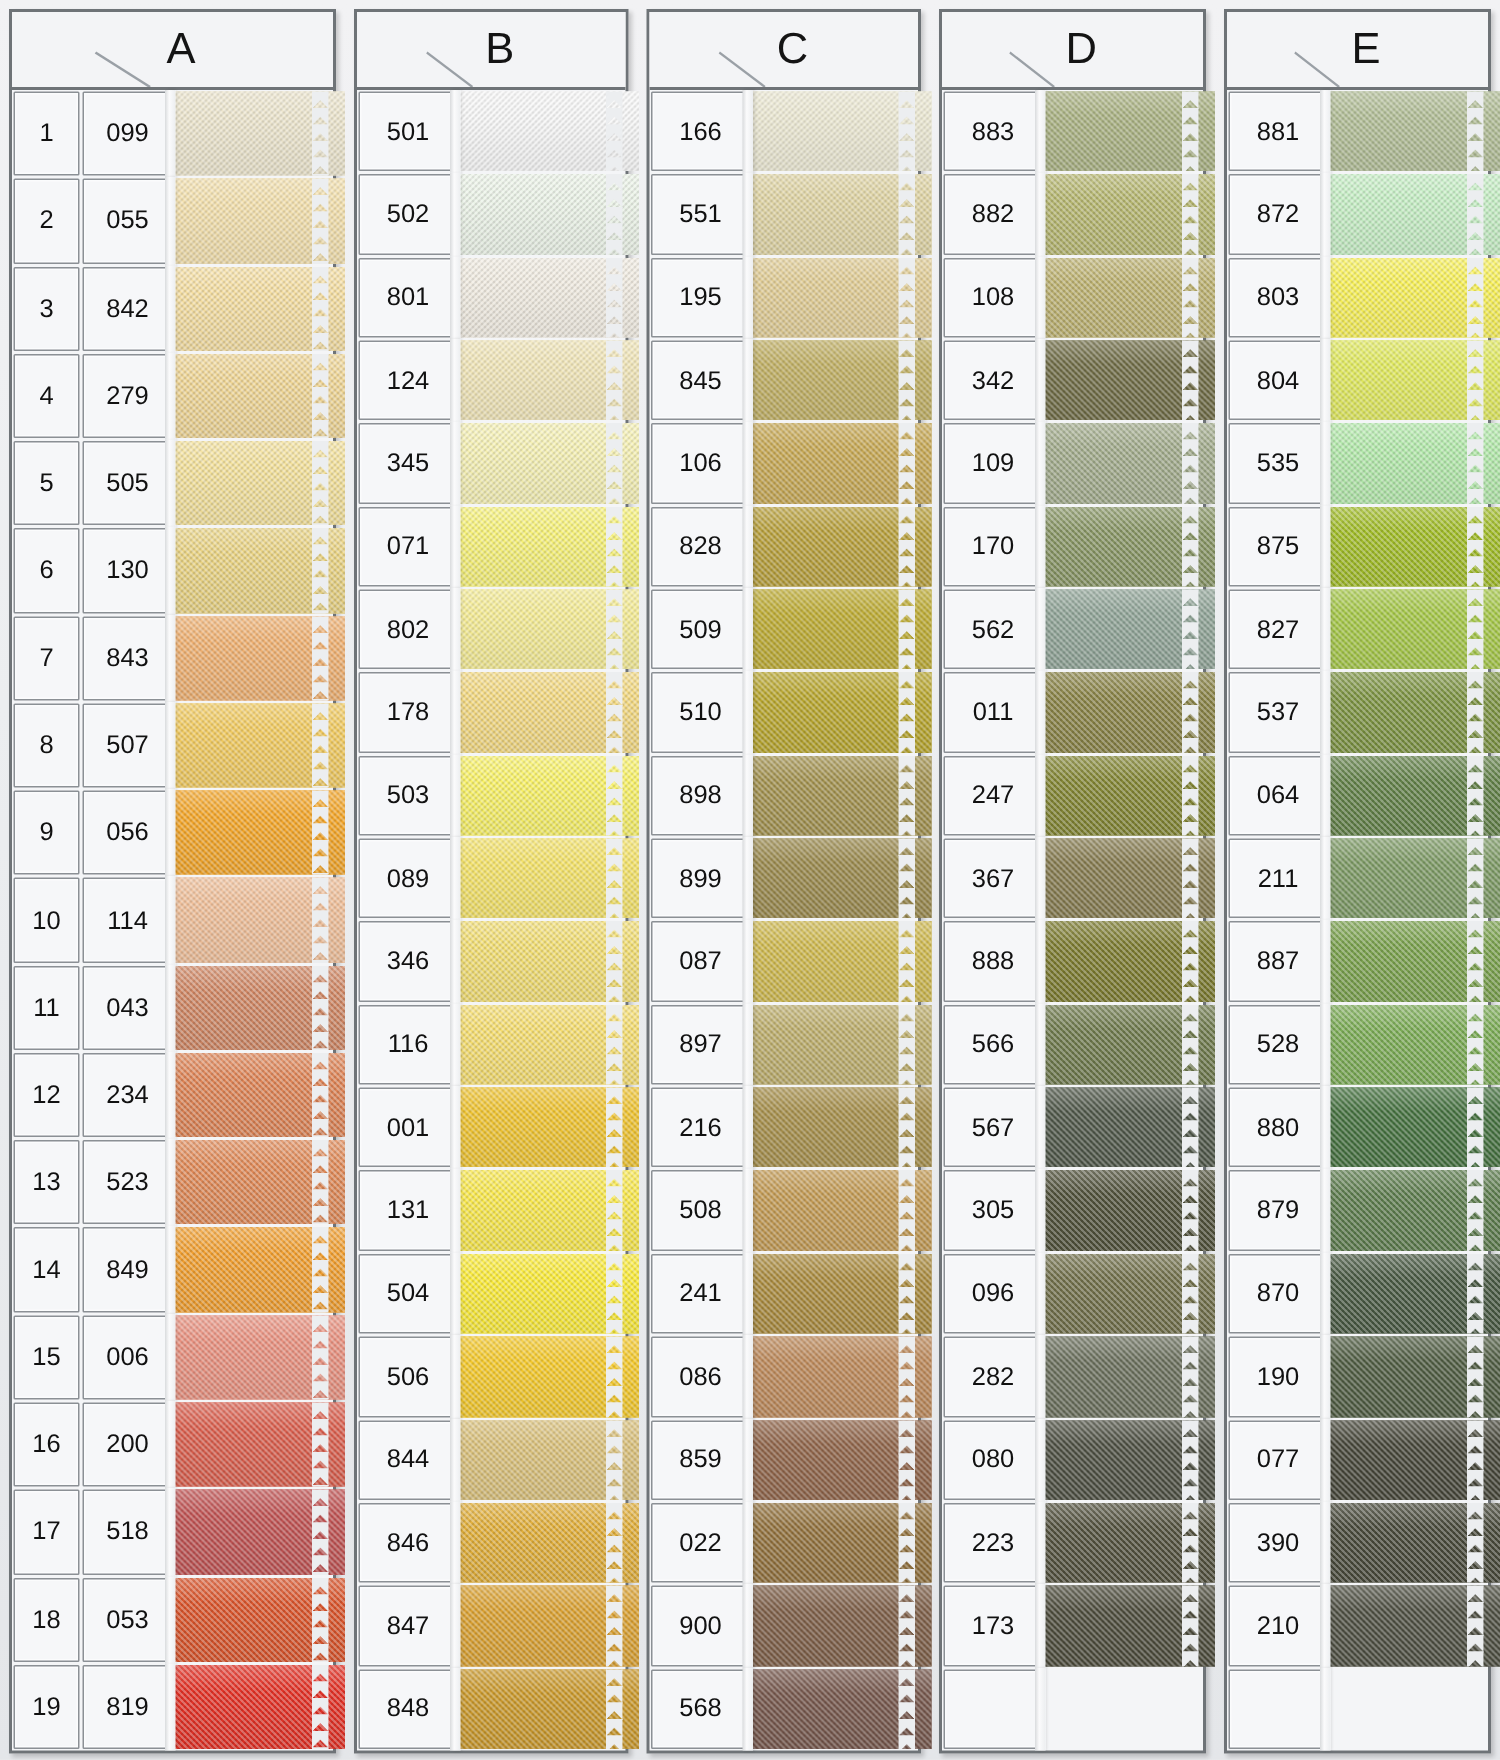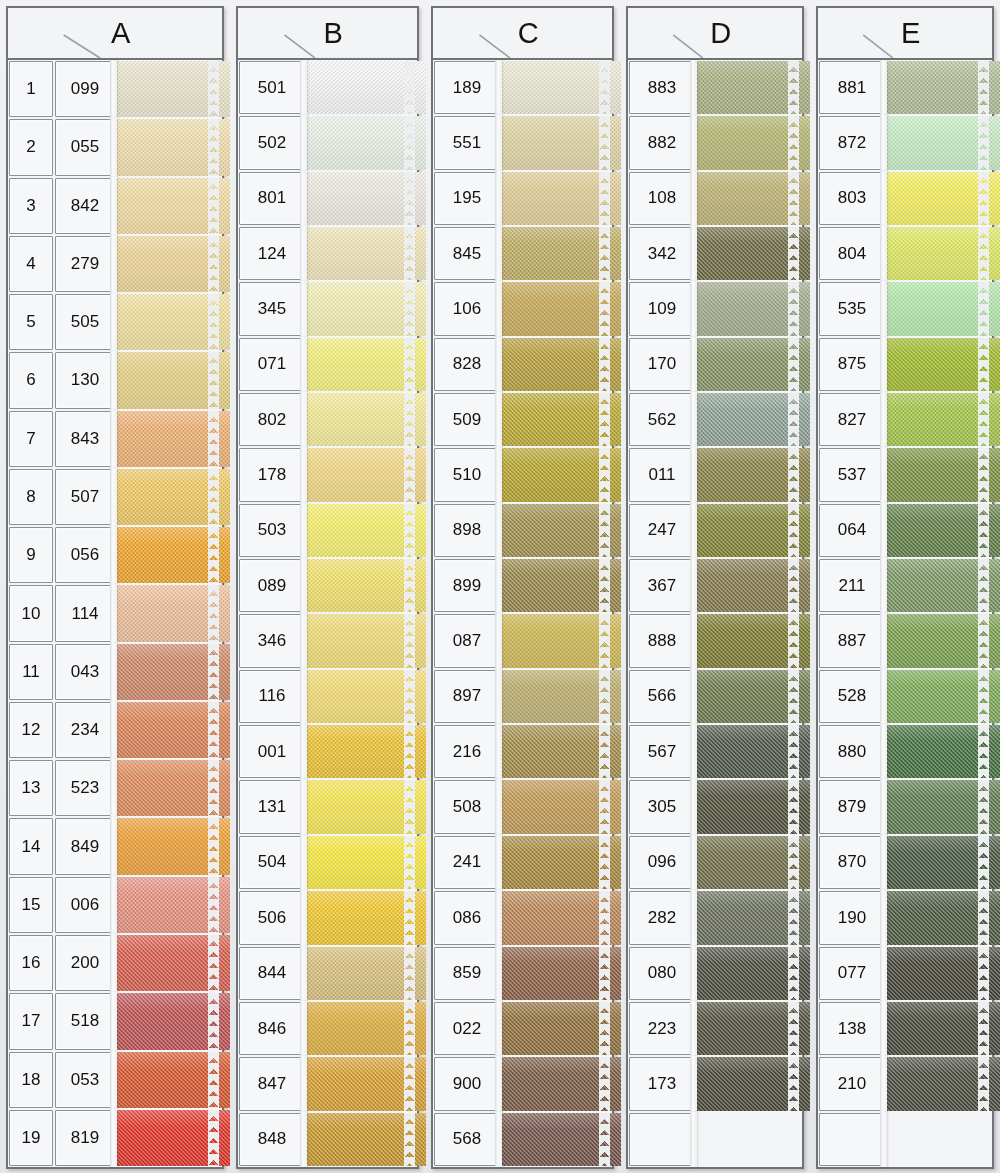--- a/index.html
+++ b/index.html
@@ -531,21 +531,21 @@
     <div class="col wide" style="width: 195px;">
       <div class="col-inner">
         <div class="col-head">
           <div class="letter">C</div>
           <svg class="needle" viewBox="0 0 200 50" preserveAspectRatio="none">
             <line x1="52" y1="27" x2="86" y2="50" stroke="#9aa0a6" stroke-width="1.6"></line>
           </svg>
         </div>
         <div class="rows">
           <div class="row">
-            <div class="cell-code">189</div>
+            <div class="cell-code">166</div>
             <div class="swatch-cell">
               <div class="swatch" style="background-image: linear-gradient(45deg, rgba(255, 255, 255, 0.3) 25%, transparent 25%, transparent 50%, rgba(255, 255, 255, 0.3) 50%, rgba(255, 255, 255, 0.3) 75%, transparent 75%), linear-gradient(-45deg, rgba(0, 0, 0, 0.1) 25%, transparent 25%, transparent 50%, rgba(0, 0, 0, 0.1) 50%, rgba(0, 0, 0, 0.1) 75%, transparent 75%), linear-gradient(rgb(236, 233, 211), rgb(236, 233, 211)); background-color: rgb(236, 233, 211);">
                 <div class="sheen"></div>
               </div>
               <div class="binding"></div>
             </div>
           </div>
           <div class="row">
             <div class="cell-code">551</div>
             <div class="swatch-cell">
@@ -1066,21 +1066,21 @@
           <div class="row">
             <div class="cell-code">077</div>
             <div class="swatch-cell">
               <div class="swatch" style="background-image: linear-gradient(45deg, rgba(255, 255, 255, 0.3) 25%, transparent 25%, transparent 50%, rgba(255, 255, 255, 0.3) 50%, rgba(255, 255, 255, 0.3) 75%, transparent 75%), linear-gradient(-45deg, rgba(0, 0, 0, 0.1) 25%, transparent 25%, transparent 50%, rgba(0, 0, 0, 0.1) 50%, rgba(0, 0, 0, 0.1) 75%, transparent 75%), linear-gradient(rgb(70, 70, 57), rgb(70, 70, 57)); background-color: rgb(70, 70, 57);">
                 <div class="sheen"></div>
               </div>
               <div class="binding"></div>
             </div>
           </div>
           <div class="row">
-            <div class="cell-code">138</div>
+            <div class="cell-code">390</div>
             <div class="swatch-cell">
               <div class="swatch" style="background-image: linear-gradient(45deg, rgba(255, 255, 255, 0.3) 25%, transparent 25%, transparent 50%, rgba(255, 255, 255, 0.3) 50%, rgba(255, 255, 255, 0.3) 75%, transparent 75%), linear-gradient(-45deg, rgba(0, 0, 0, 0.1) 25%, transparent 25%, transparent 50%, rgba(0, 0, 0, 0.1) 50%, rgba(0, 0, 0, 0.1) 75%, transparent 75%), linear-gradient(rgb(74, 75, 60), rgb(74, 75, 60)); background-color: rgb(74, 75, 60);">
                 <div class="sheen"></div>
               </div>
               <div class="binding"></div>
             </div>
           </div>
           <div class="row">
             <div class="cell-code">210</div>
             <div class="swatch-cell">

